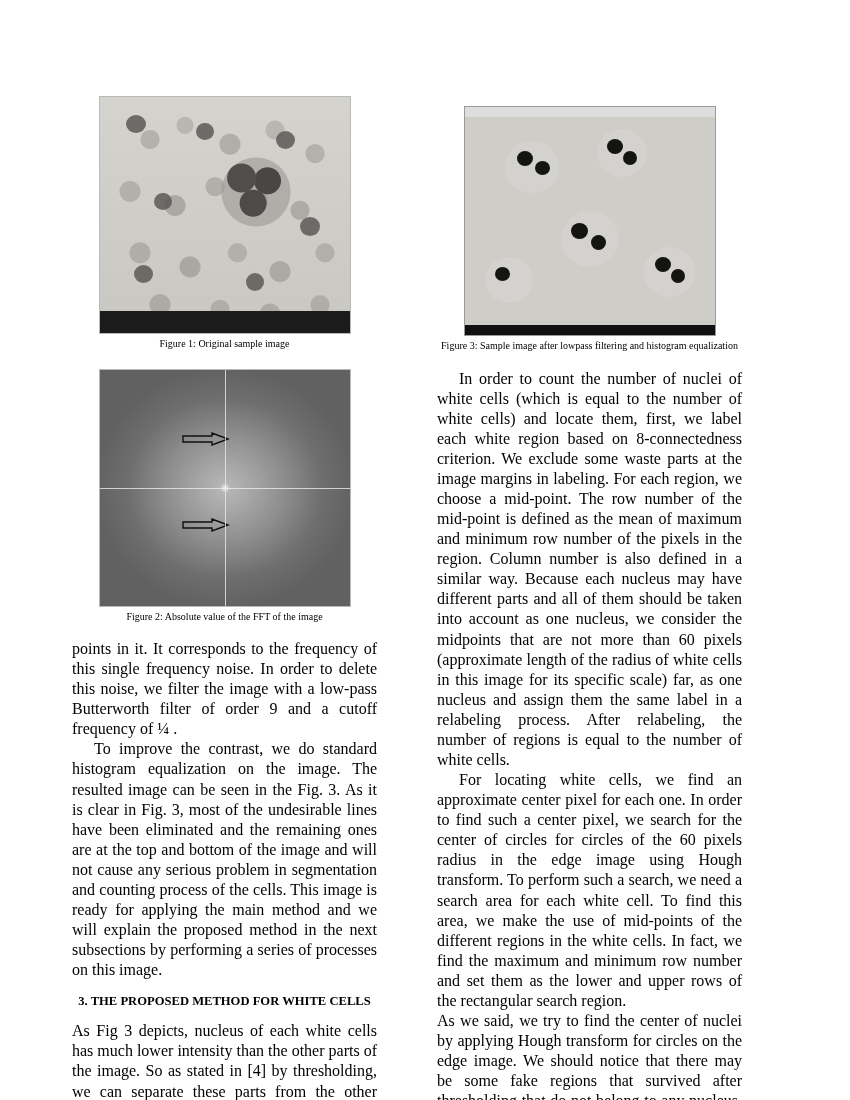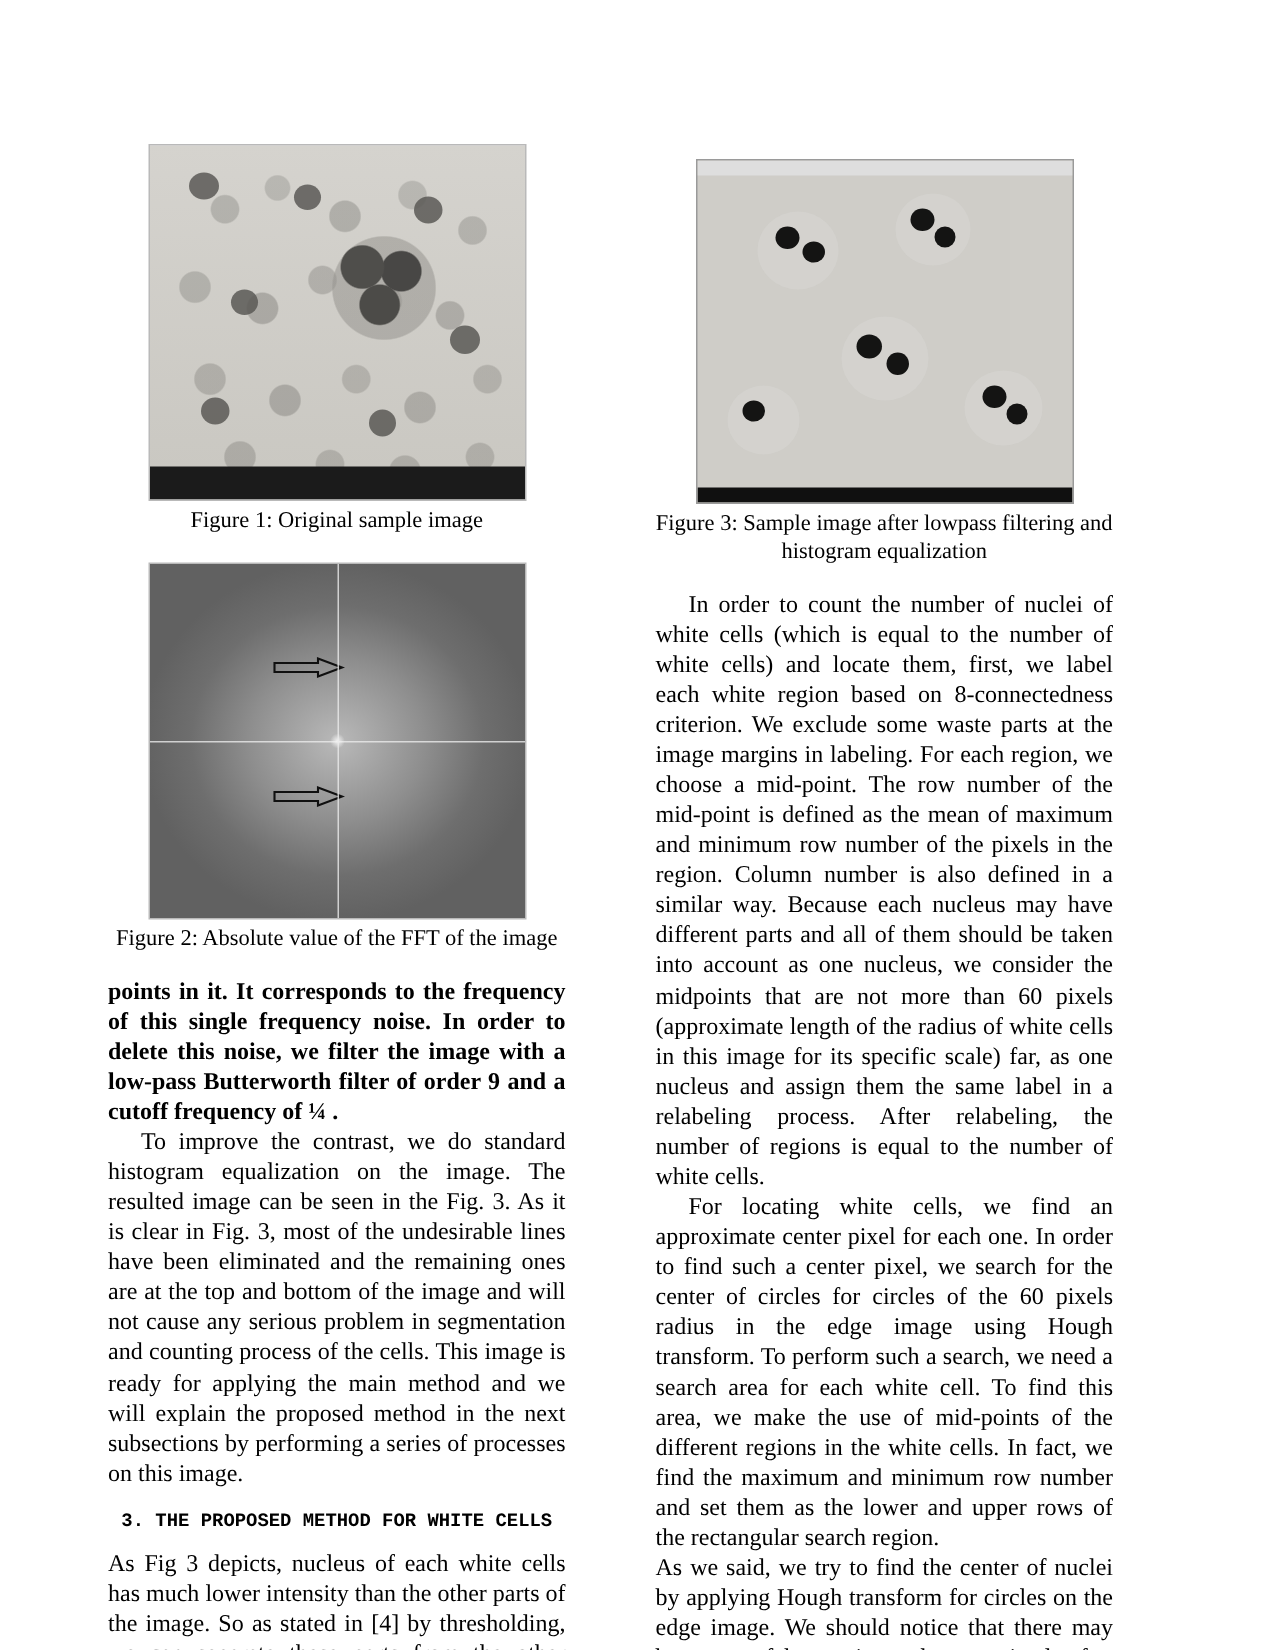--- a/index.html
+++ b/index.html
@@ -21,41 +21,41 @@
     width: 850px;
     height: 1100px;
   }
   .col {
     position: absolute;
     width: 305px;
   }
   .col-left { left: 72px; top: 96px; }
   .col-right { left: 437px; top: 96px; }
   .caption {
-    font-size: 15px;
+    font-size: 10px;
     text-align: center;
     line-height: 1.25;
     margin-top: 4px;
     font-family: "Liberation Serif", serif;
   }
   p.body {
     font-size: 16px;
     line-height: 1.255;
     text-align: justify;
     margin: 0;
     font-family: "Liberation Serif", serif;
     hyphens: auto;
   }
   p.indent { text-indent: 22px; }
   h2.section {
     font-size: 12.6px;
     font-weight: bold;
     text-align: center;
     margin: 14px 0 12px 0;
-    font-family: Liberation Mono, monospace;
+    font-family: Liberation Serif, serif;
   }
 
   
   .micro {
     width: 250px;
     height: 236px;
     border: 1px solid #b9b9b9;
     position: relative;
     overflow: hidden;
     background: #cfcdc8;
@@ -234,21 +234,21 @@
         </div>
         <div class="arrow" style="left:82px; top:148px;">
           <svg width="48" height="14" viewBox="0 0 48 14">
             <path d="M1 4 L30 4 L30 1 L46 7 L30 13 L30 10 L1 10 Z" fill="none" stroke="#101010" stroke-width="1.4"></path>
           </svg>
         </div>
       </div>
       <div class="caption">Figure 2: Absolute value of the FFT of the image</div>
     </div>
 
-    <p class="body" style="margin-top:10px;font-weight:bold;">points in it. It corresponds to the frequency of this single frequency noise. In order to delete this noise, we filter the image with a low-pass Butterworth filter of order 9 and a cutoff frequency of ¼ .</p>
+    <p class="body" style="margin-top:10px;">points in it. It corresponds to the frequency of this single frequency noise. In order to delete this noise, we filter the image with a low-pass Butterworth filter of order 9 and a cutoff frequency of ¼ .</p>
     <p class="body indent">To improve the contrast, we do standard histogram equalization on the image. The resulted image can be seen in the Fig. 3. As it is clear in Fig. 3, most of the undesirable lines have been eliminated and the remaining ones are at the top and bottom of the image and will not cause any serious problem in segmentation and counting process of the cells. This image is ready for applying the main method and we will explain the proposed method in the next subsections by performing a series of processes on this image.</p>
 
     <h2 class="section">3. THE PROPOSED METHOD FOR WHITE CELLS</h2>
 
     <p class="body">As Fig 3 depicts, nucleus of each white cells has much lower intensity than the other parts of the image. So as stated in [4] by thresholding, we can separate these parts from the other parts. After thresholding and converting the gray-level image to binary using Otsu method [7] for finding the optimal level of thresholding, we come up with an image like what we see in Fig. 4.</p>
   </div>
 
   <div class="col col-right">
 
     <div class="figwrap" style="margin-top:10px;">

